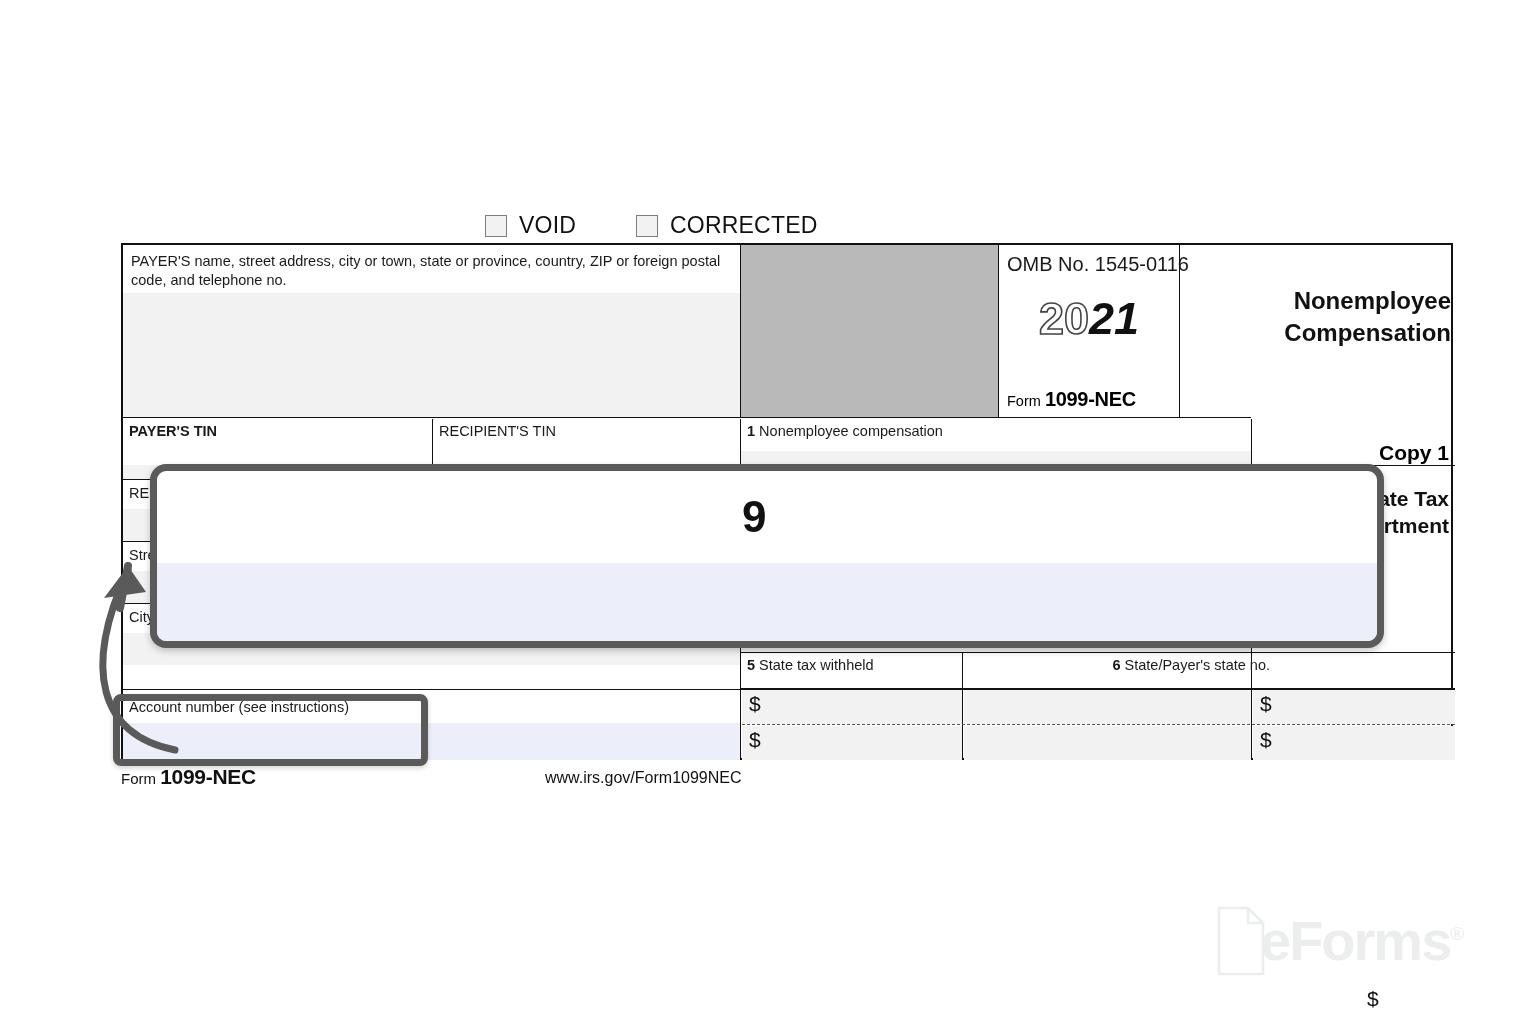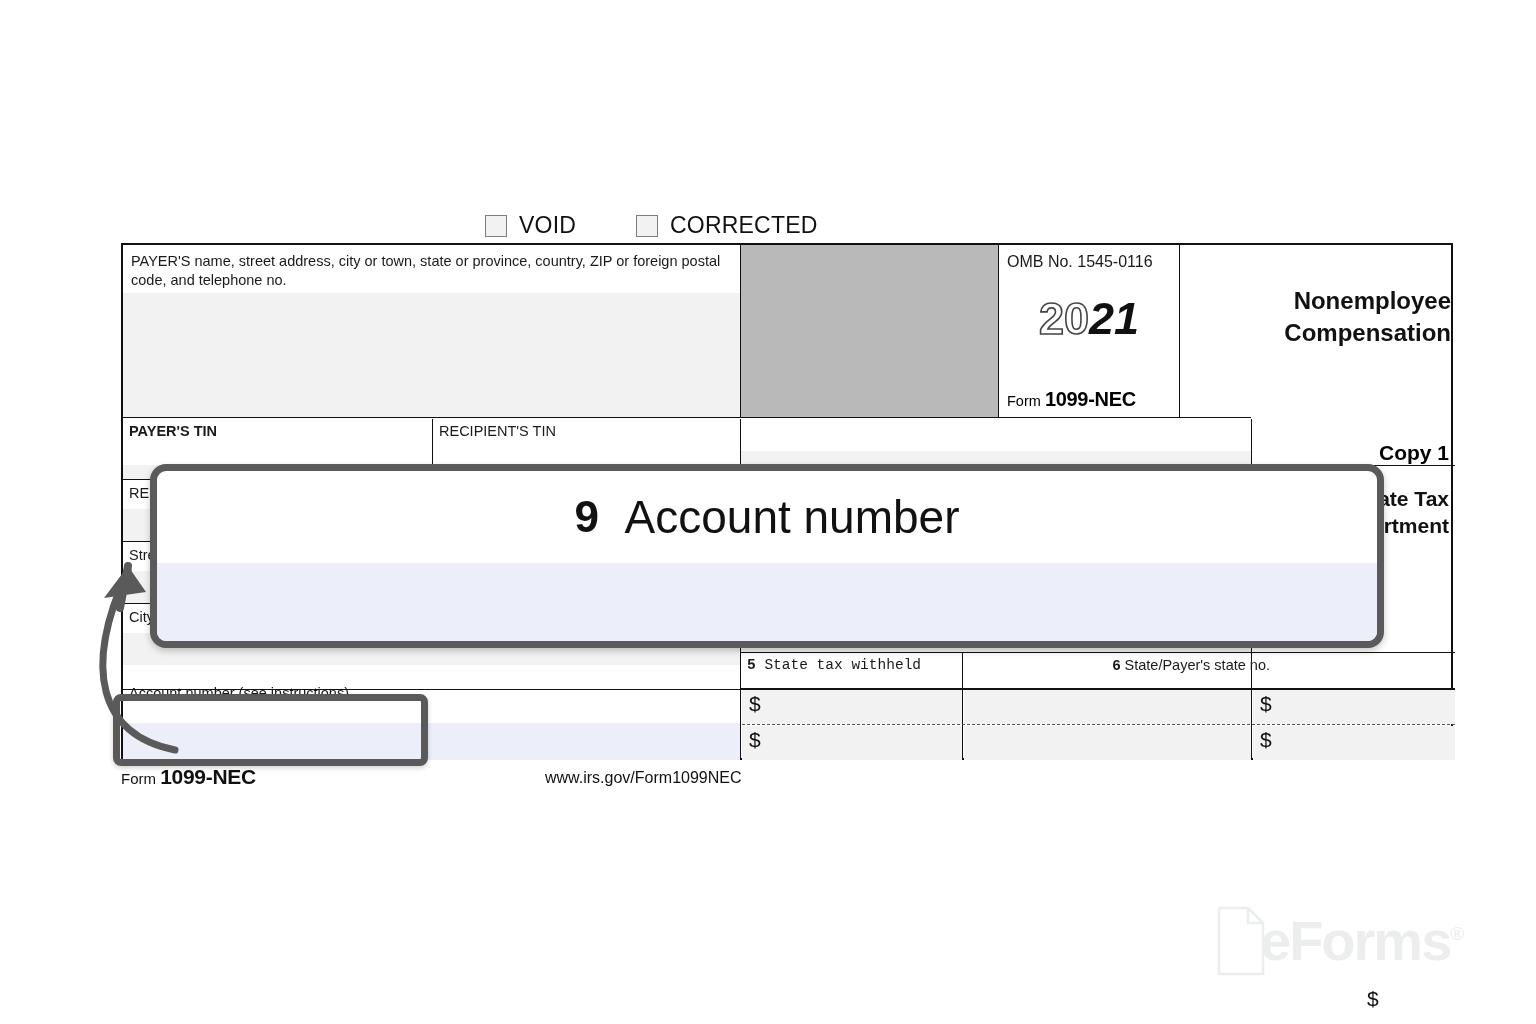--- a/index.html
+++ b/index.html
@@ -58,21 +58,21 @@
   
   #payerBlock { left: 0; top: 0; width: 617px; height: 172px; background: #ffffff; }
   #payerBlock .lbl { white-space: normal; padding: 7px 8px 0 8px; font-size: 14.5px; line-height: 1.3; }
   #payerFill { position:absolute; left:0; top:48px; width:617px; height:124px; background:#f2f2f2; }
 
   
   #grayBlock { left: 618px; top: 0; width: 257px; height: 172px; background: #b9b9b9; }
 
   
   #ombBox { left: 876px; top: 0; width: 180px; height: 172px; background:#fff; }
-  #ombBox .omb { font-size: 16px; padding: 8px 0 0 8px; }
+  #ombBox .omb { font-size: 20px; padding: 8px 0 0 8px; }
   #yearwrap { position:absolute; left:0; top:48px; width:180px; text-align:center; }
   .year20 {
     font-size: 45px; font-weight: bold; color:#fff;
     -webkit-text-stroke: 1.6px #444; letter-spacing: 0px;
   }
   .year21 { font-size: 45px; font-weight: bold; color:#111; letter-spacing: 0px; font-style: italic; }
   #formline { position:absolute; left:8px; bottom:6px; font-size:14.5px; }
   #formline b { font-size: 20px; letter-spacing: -0.3px; }
 
   
@@ -116,29 +116,29 @@
   #box3Fill { position:absolute; left:618px; top:328px; width:510px; height:30px; background:#f2f2f2; }
 
   
   #city { left:0; top:360px; width:617px; height:60px; }
   #cityFill { position:absolute; left:0; top:388px; width:617px; height:32px; background:#f2f2f2; }
   
   #box4 { left:618px; top:360px; width:510px; height:47px; }
   #box4Fill { position:absolute; left:618px; top:382px; width:510px; height:25px; background:#f2f2f2; }
 
   
-  #box5 { left:618px; top:408px; width:221px; height:36px;font-family:Liberation Mono, monospace; }
+  #box5 { left:618px; top:408px; width:221px; height:36px; }
   #box6 { left:840px; top:408px; width:307px; height:36px;text-align:right; }
   #box7 { left:1129px; top:408px; width:203px; height:36px; }
 
   .statecell { position:absolute; background:#f2f2f2; }
   .dollar { position:absolute; font-size:21px; color:#111; font-weight:500; padding-left:4px; }
 
   
-  #acctRow { left:0; top:436px; width:617px; height:69px; }
+  #acctRow { left:0; top:450px; width:617px; height:69px; }
   #acctFill { position:absolute; left:0; top:478px; width:617px; height:37px; background:#eceefa; }
 
   
   #footer {
     position: absolute; left:121px; top:765px; width:1332px; height:30px;
     font-size:15px; color:#111;
   }
   #footerForm { position:absolute; left:0; top:0; font-size:15px; }
   #footerForm b { font-size:21px; letter-spacing:-0.3px; }
   #footerUrl  { position:absolute; left:424px; top:4px; font-size:16px; }
@@ -252,20 +252,23 @@
     <div class="vline" style="left:1128px; top:408px; height:107px;"></div>
 
     <div id="tinFill"></div>
     <div class="cell" id="payerTIN">
       <span class="lbl">PAYER'S TIN</span>
     </div>
     <div class="cell" id="recipTIN">
       <span class="lbl">RECIPIENT'S TIN</span>
     </div>
     <div id="box1Fill"></div>
+    <div class="cell" id="box1">
+      <span class="lbl"><b>1</b> <span>Nonemployee compensation</span></span>
+    </div>
     <div class="cell" id="copy1">Copy 1</div>
 
     <div id="recipNameFill"></div>
     <div class="cell" id="recipName">
       <span class="lbl">RECIPIENT'S name</span>
     </div>
     <div id="box2Fill"></div>
     <div class="cell" id="box2"></div>
     <div class="cell" id="forState" style="white-space:pre-line">For State Tax
 Department</div>
@@ -325,21 +328,21 @@
   <div id="acctHighlight"></div>
 
   <svg id="arrow" viewBox="0 0 130 250">
     <path d="M 95 230 C 20 215, 2 150, 48 50" stroke="#5a5a5a" stroke-width="7" fill="none" stroke-linecap="round"></path>
     <path d="M 48 46 L 24 78 L 66 72 Z" fill="#5a5a5a"></path>
     <path d="M 48 46 L 40 88" stroke="#5a5a5a" stroke-width="8" fill="none" stroke-linecap="round"></path>
   </svg>
 
   <div id="callout">
     <div id="calloutTitle">
-      <span class="num">9</span><span>&nbsp;&nbsp;</span><span class="txt">Account number</span>
+      <span class="num">9</span><span>&nbsp;&nbsp;</span>
     </div>
     <div id="calloutField"></div>
   </div>
 
   <div id="wm">
     <svg width="50" height="72" viewBox="0 0 50 72">
       <path d="M3 3 H32 L47 18 V69 H3 Z" fill="none" stroke="#eceeee" stroke-width="2.6"></path>
       <path d="M32 3 V18 H47" fill="none" stroke="#eceeee" stroke-width="2.6"></path>
     </svg>
     <div id="wmText"><span>eForms</span><span id="wmReg">®</span></div>

